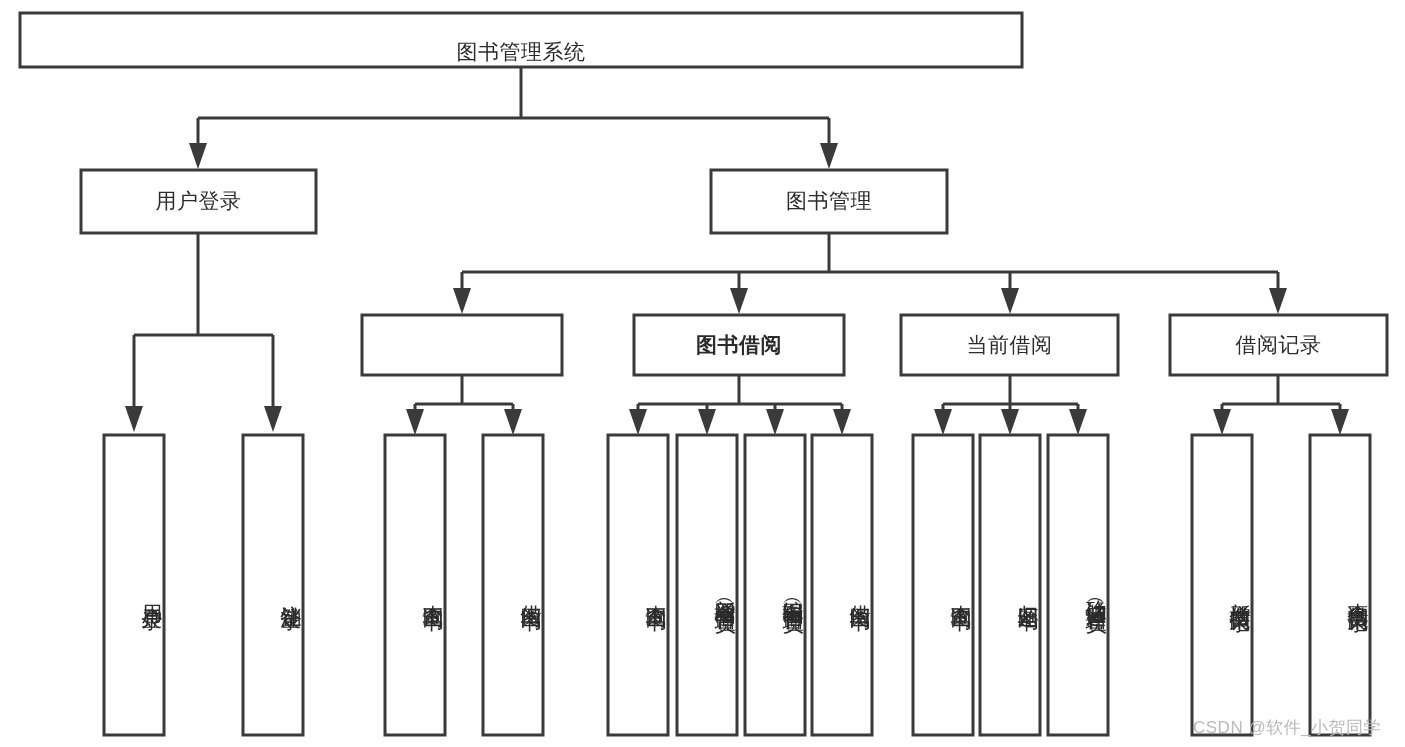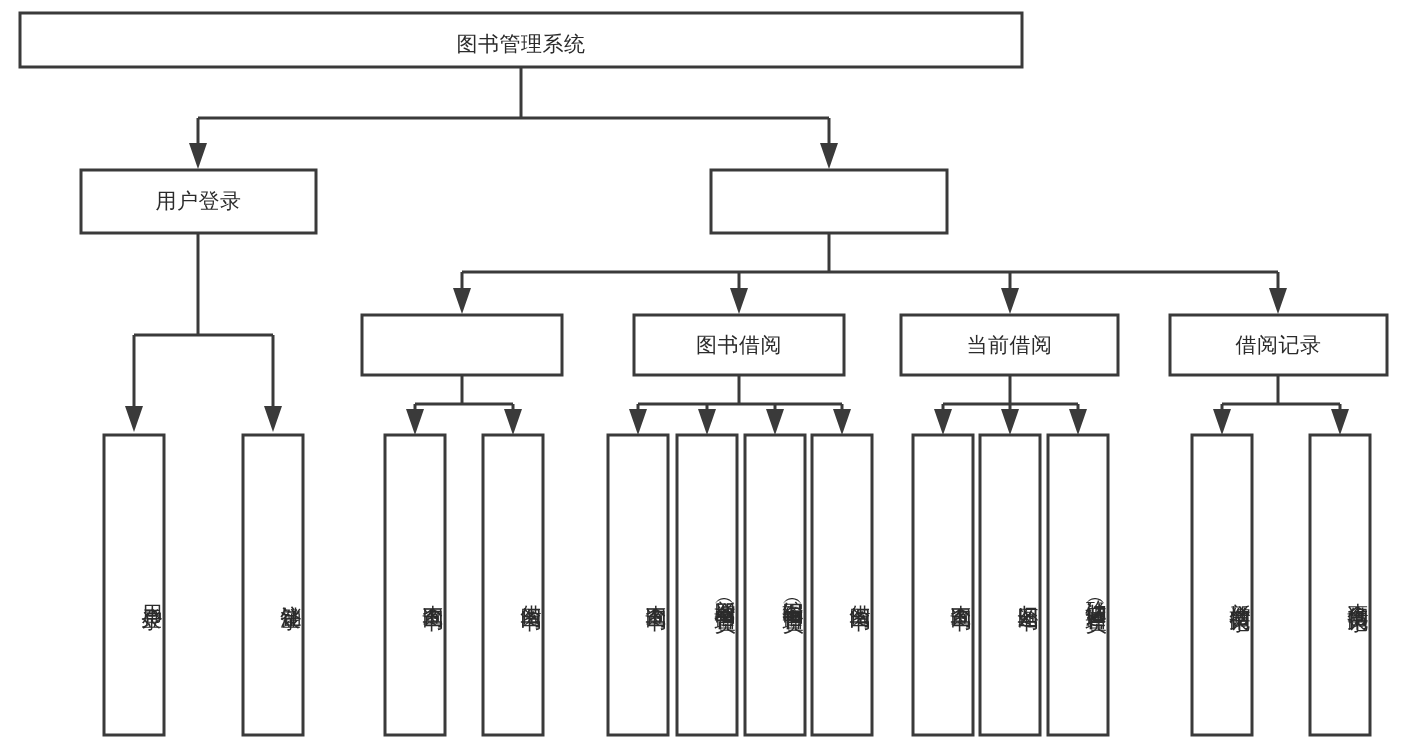--- a/index.html
+++ b/index.html
@@ -176,25 +176,26 @@
     <rect class="node-box" x="812" y="435" width="60" height="300"></rect>
 
     <rect class="node-box" x="913" y="435" width="60" height="300"></rect>
     <rect class="node-box" x="980" y="435" width="60" height="300"></rect>
     <rect class="node-box" x="1048" y="435" width="60" height="300"></rect>
 
     <rect class="node-box" x="1192" y="435" width="60" height="300"></rect>
     <rect class="node-box" x="1310" y="435" width="60" height="300"></rect>
   </svg>
 
-  <div class="node-label" style="left:20px; top:17px; width:1002px; height:54px;border-radius:19px;">图书管理系统</div>
+  <div class="node-label" style="left:20px; top:25px; width:1002px; height:54px;border-radius:19px;">图书管理系统</div>
 
   <div class="node-label" style="left:81px; top:170px; width:235px; height:63px;">用户登录</div>
-
-  <div class="node-label" style="left:634px; top:315px; width:210px; height:60px;">图书借阅</div>
+  <div class="node-label" style="left:711px; top:170px; width:236px; height:63px;">图书管理</div>
+
+  <div class="node-label" style="left:634px; top:315px; width:210px; height:60px;font-weight:bold;">图书借阅</div>
   <div class="node-label" style="left:1170px; top:315px; width:217px; height:60px;">借阅记录</div>
   <div class="node-label" style="left:901px; top:315px; width:217px; height:60px;">当前借阅</div>
 
   <div class="node-label vertical" style="left:104px; top:435px; width:60px; height:300px;">用户登录</div>
   <div class="node-label vertical" style="left:243px; top:435px; width:60px; height:300px;">注销登录</div>
 
   <div class="node-label vertical" style="left:385px; top:435px; width:60px; height:300px;">查询图书</div>
   <div class="node-label vertical" style="left:483px; top:435px; width:60px; height:300px;">借阅图书</div>
 
   <div class="node-label vertical" style="left:608px; top:435px; width:60px; height:300px;">查询图书</div>
@@ -202,14 +203,15 @@
   <div class="node-label vertical" style="left:745px; top:435px; width:60px; height:300px;">编辑图书（管理员）</div>
   <div class="node-label vertical" style="left:812px; top:435px; width:60px; height:300px;">借阅图书</div>
 
   <div class="node-label vertical" style="left:913px; top:435px; width:60px; height:300px;">查询图书</div>
   <div class="node-label vertical" style="left:980px; top:435px; width:60px; height:300px;">归还图书</div>
   <div class="node-label vertical" style="left:1048px; top:435px; width:60px; height:300px;">确认归还（管理员）</div>
 
   <div class="node-label vertical" style="left:1192px; top:435px; width:60px; height:300px;">新增借阅记录</div>
   <div class="node-label vertical" style="left:1310px; top:435px; width:60px; height:300px;">查询借阅记录</div>
 
+  <div class="watermark" style="left:1193px; top:716px;">CSDN @软件_小贺同学</div>
 
 </div>
 
 </body></html>

